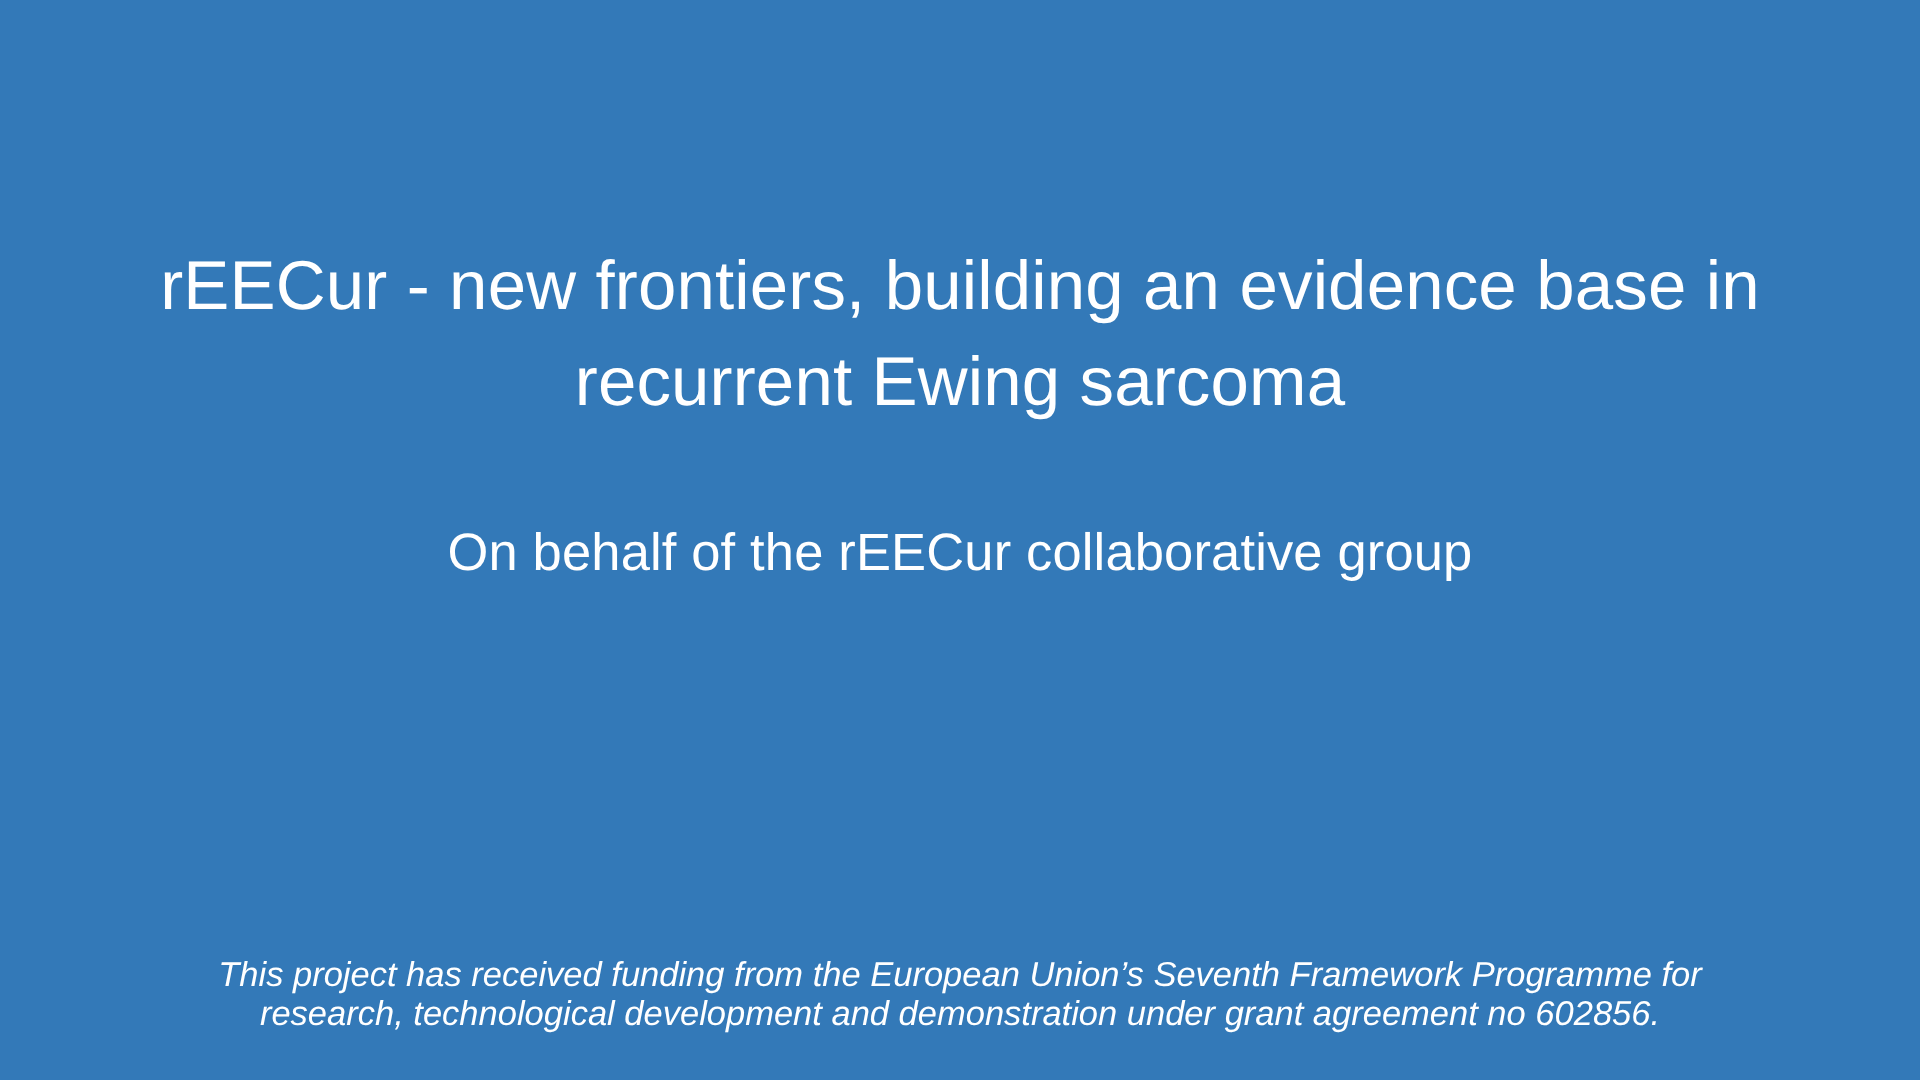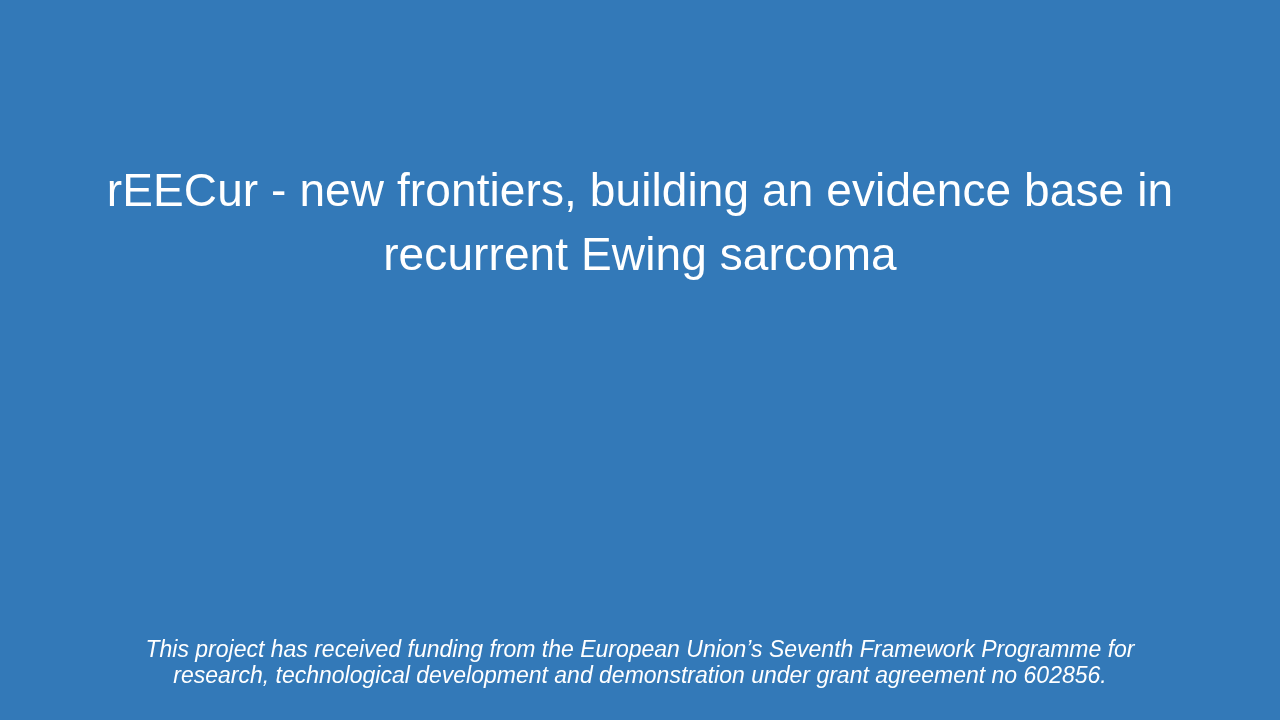--- a/index.html
+++ b/index.html
@@ -78,20 +78,21 @@
 </style>
 </head>
 <body>
 
 <div class="slide">
 
   <div class="title-block">
     <div class="slide-title">rEECur - new frontiers, building an evidence base in recurrent Ewing sarcoma</div>
   </div>
 
+  <div class="slide-subtitle">On behalf of the rEECur collaborative group</div>
 
   <div class="logo-strip">
 
     
     
 
     
     
 
     

